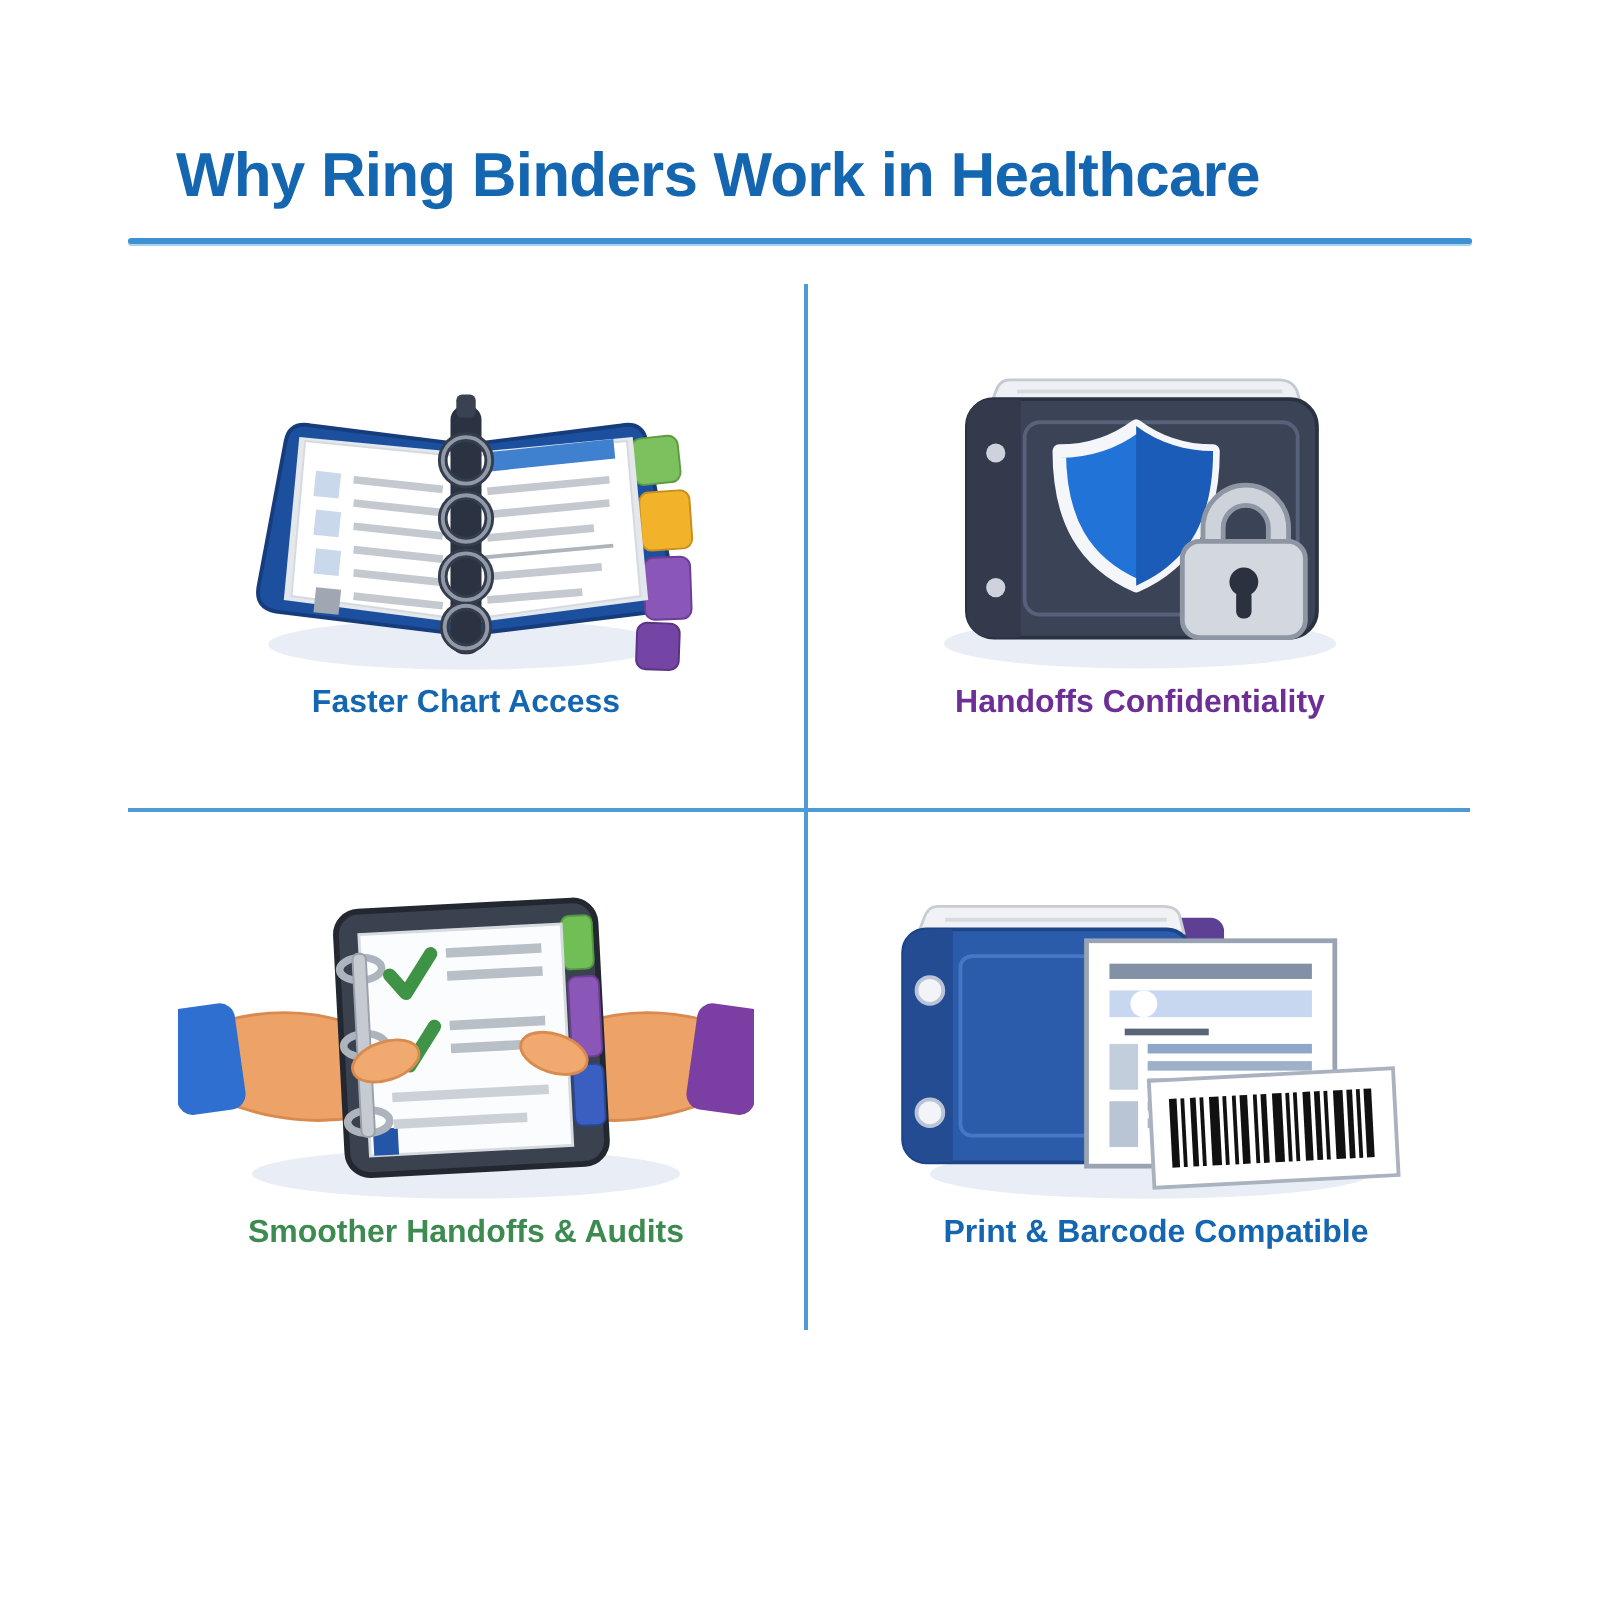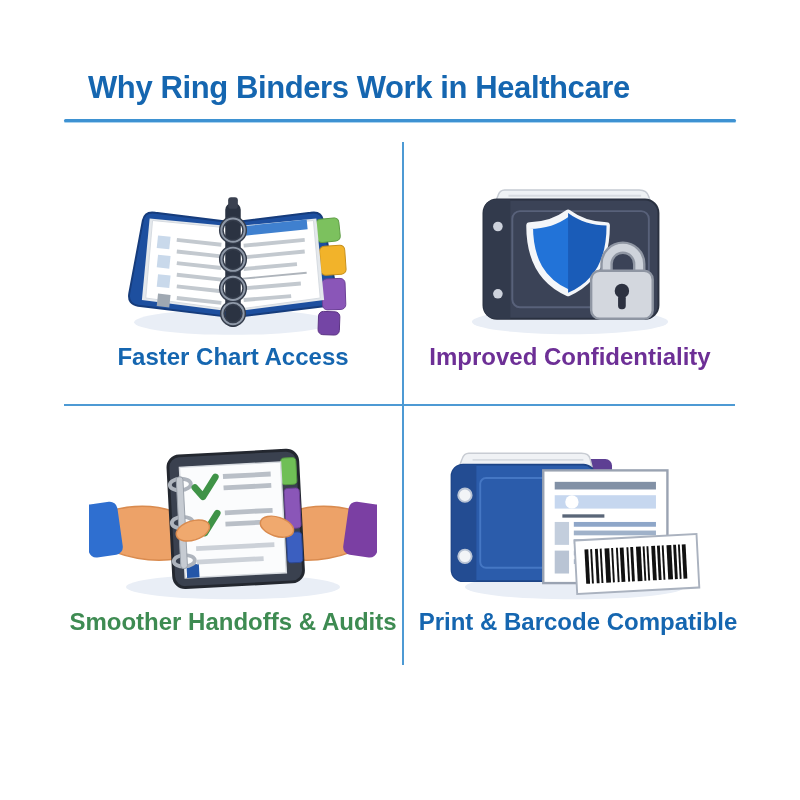--- a/index.html
+++ b/index.html
@@ -26,21 +26,21 @@
   .cell-q1 { left:64px;  top:142px; width:338px; height:262px; }
   .cell-q2 { left:404px; top:142px; width:332px; height:262px; }
   .cell-q3 { left:64px;  top:404px; width:338px; height:261px; }
   .cell-q4 { left:404px; top:404px; width:332px; height:261px; }
   .illus { display:block; }
   .cell-q1 .illus { margin-top:22px; }
   .cell-q2 .illus { margin-top:22px; }
   .cell-q3 .illus { margin-top:30px; }
   .cell-q4 .illus { margin-top:32px; }
   .caption {
-    font-size:24px; font-weight:700; white-space:nowrap; margin-top:4px;
+    font-size:16px; font-weight:700; white-space:nowrap; margin-top:4px;
   }
   .cell-q3 .caption, .cell-q4 .caption { margin-top:2px; }
 </style>
 </head>
 <body>
 
 <h1 class="title" style="color: rgb(21, 102, 176); text-align: center;">Why Ring Binders Work in Healthcare</h1>
 <div class="title-rule"></div>
 
 <div class="divider-v"></div>
@@ -131,21 +131,21 @@
     </g>
 
     <g>
       <path d="M168,112 v-9 a17,17 0 0 1 34,0 v9" fill="none" stroke="#8f96a3" stroke-width="13"></path>
       <path d="M168,112 v-9 a17,17 0 0 1 34,0 v9" fill="none" stroke="#ced3db" stroke-width="8"></path>
       <rect x="152" y="110" width="64" height="50" rx="9" fill="#d3d7de" stroke="#8f96a3" stroke-width="2.5"></rect>
       <circle cx="184" cy="131" r="7.5" fill="#2c3140"></circle>
       <rect x="180" y="135" width="8" height="15" rx="3.5" fill="#2c3140"></rect>
     </g>
   </svg>
-  <div class="caption" style="color: rgb(109, 47, 150);">Improved Confidentiality</div>
+  <div class="caption" style="color: rgb(109, 47, 150);">Handoffs Confidentiality</div>
 </div>
 
 <div class="cell cell-q3">
   <svg class="illus" width="288" height="172" viewBox="0 0 300 180">
     <ellipse cx="150" cy="160" rx="112" ry="13" fill="#e9eef6"></ellipse>
 
     <g>
       <path d="M6,86 q34,-14 66,-9 q28,5 50,20 l-8,28 q-32,11 -64,5 q-26,-5 -48,-18 z" fill="#eda268" stroke="#d98b4f" stroke-width="1.5"></path>
       <rect x="-4" y="72" width="36" height="56" rx="8" fill="#2f6fd0" transform="rotate(-8 14 100)"></rect>
     </g>

